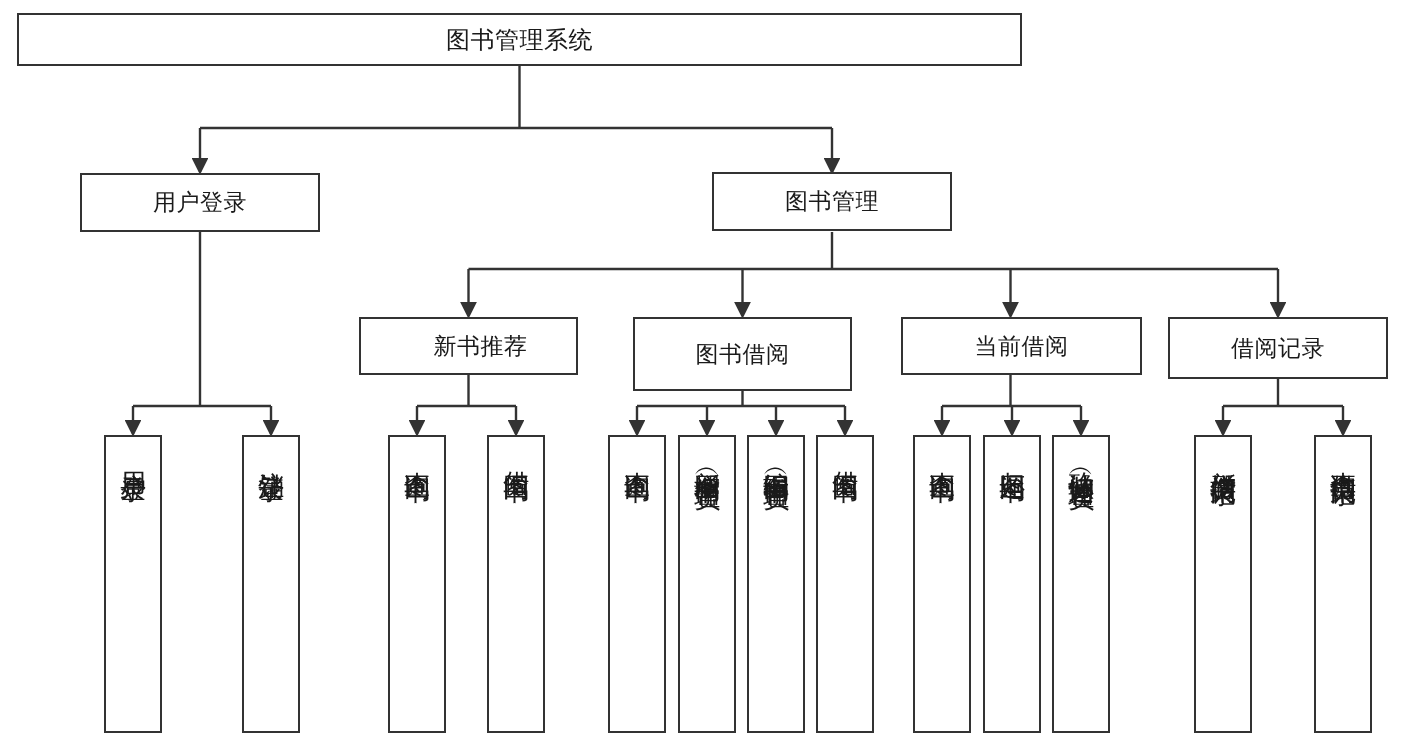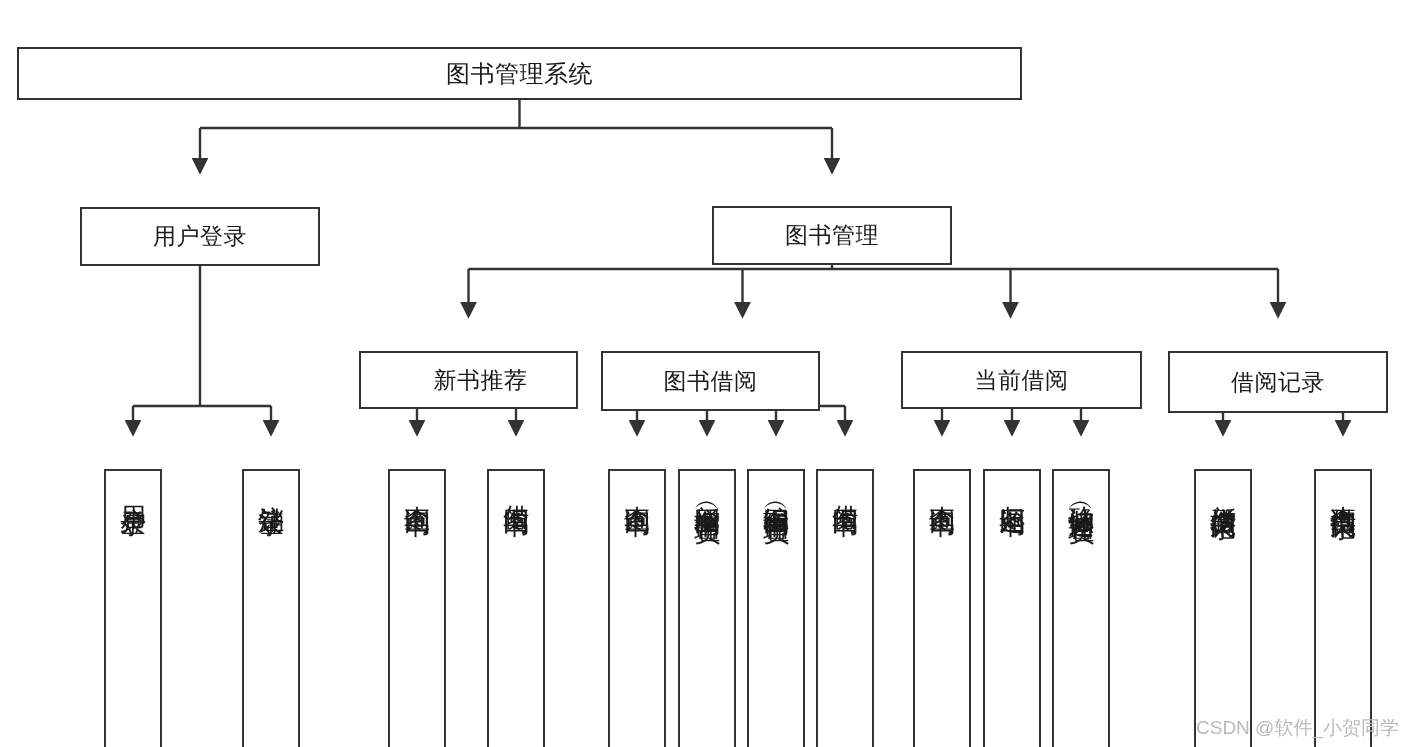--- a/index.html
+++ b/index.html
@@ -29,21 +29,20 @@
   .node {
     position: absolute;
     box-sizing: border-box;
     background: #ffffff;
     border: 2px solid #333333;
     display: flex;
     align-items: center;
     justify-content: center;
     color: #1a1a1a;
     z-index: 2;
-    margin-top: 34px;
   }
   .node .label {
     display: block;
     text-align: center;
     line-height: 1.16;
     letter-spacing: 0.5px;
   }
   .node.horizontal .label {
     writing-mode: horizontal-tb;
     font-size: 23px;
@@ -126,21 +125,21 @@
   <div class="node horizontal" style="left: 80px; top: 173px; width: 240px; height: 59px;">
     <span class="label">用户登录</span>
   </div>
   <div class="node horizontal" style="left: 712px; top: 172px; width: 240px; height: 59px;">
     <span class="label">图书管理</span>
   </div>
 
   <div class="node horizontal" style="left: 359px; top: 317px; width: 219px; height: 58px; padding-left: 24px;">
     <span class="label">新书推荐</span>
   </div>
-  <div class="node horizontal" style="left: 601px; top: 317px; width: 219px; height: 60px;">
+  <div class="node horizontal" style="left: 633px; top: 317px; width: 219px; height: 74px;">
     <span class="label">图书借阅</span>
   </div>
   <div class="node horizontal" style="left: 901px; top: 317px; width: 241px; height: 58px;">
     <span class="label">当前借阅</span>
   </div>
   <div class="node horizontal" style="left: 1168px; top: 317px; width: 220px; height: 62px;">
     <span class="label">借阅记录</span>
   </div>
 
   <div class="node vertical" style="left: 104px; top: 435px; width: 58px; height: 298px;">
@@ -180,14 +179,13 @@
     <span class="label">确认归还（管理员）</span>
   </div>
 
   <div class="node vertical" style="left: 1194px; top: 435px; width: 58px; height: 298px;">
     <span class="label">新增借阅记录</span>
   </div>
   <div class="node vertical" style="left: 1314px; top: 435px; width: 58px; height: 298px;">
     <span class="label">查询借阅记录</span>
   </div>
 
-  <div class="watermark" style="left: 1196px; top: 715px;">CSDN @软件_小贺同学</div>
 </div>
 
 </body></html>

